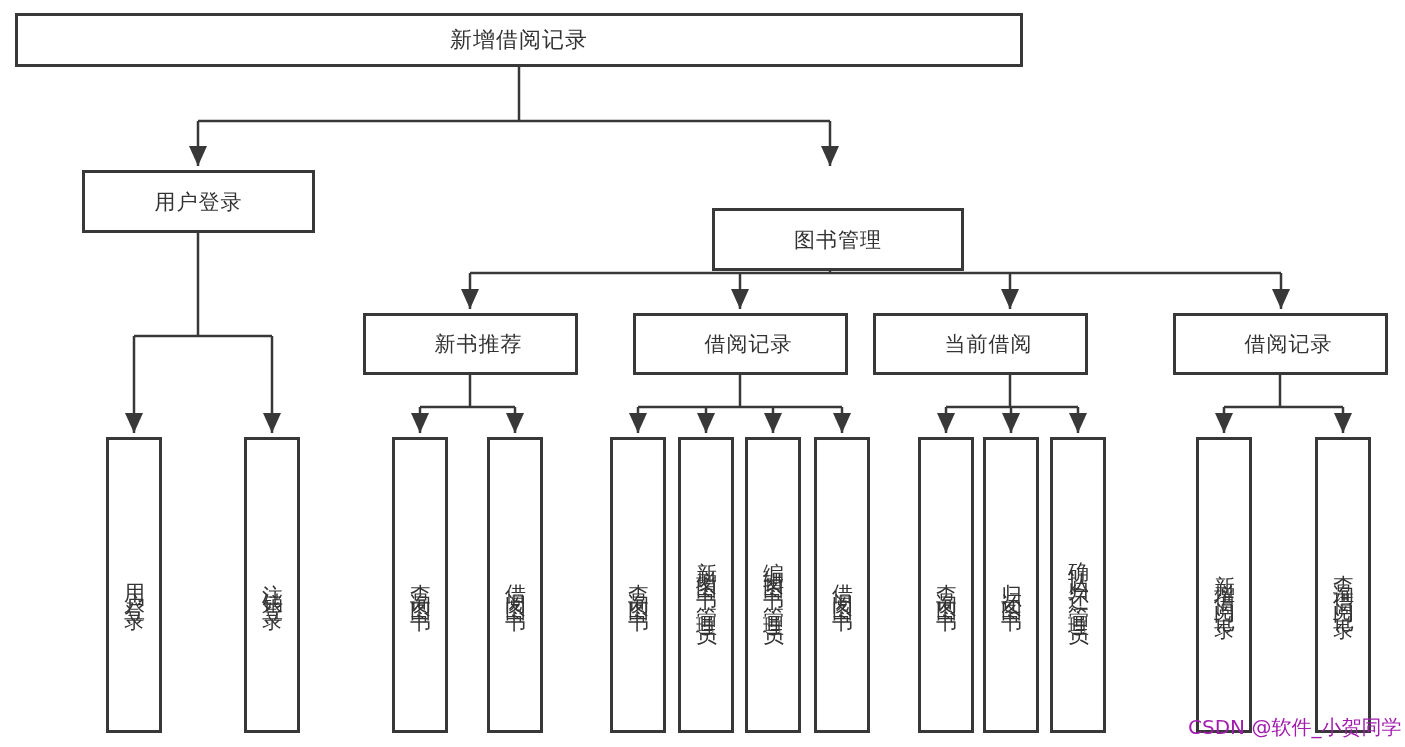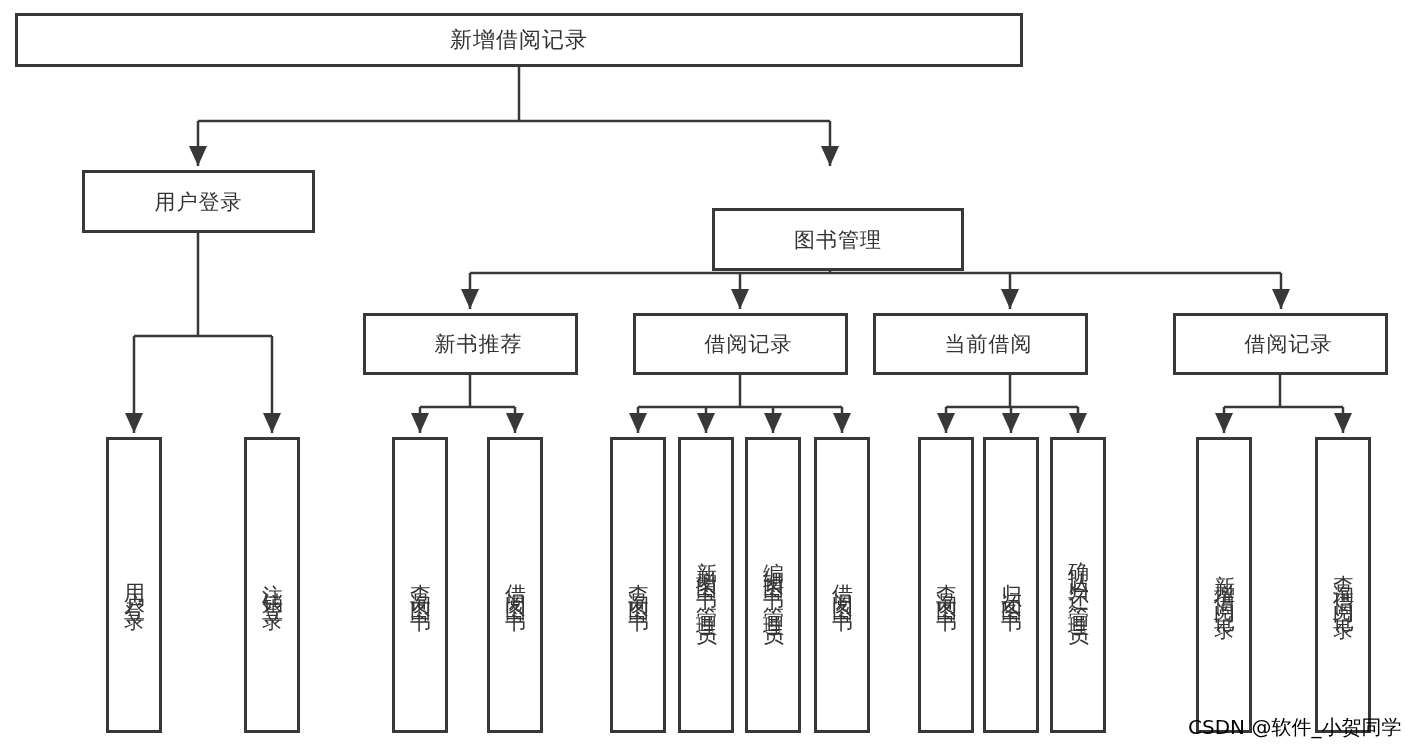--- a/index.html
+++ b/index.html
@@ -56,21 +56,21 @@
     letter-spacing: 9px;
     line-height: 1;
     color: #333333;
     white-space: nowrap;
   }
   .watermark {
     position: absolute;
     left: 1188px;
     top: 714px;
     font-size: 20px;
-    color: #000000;
+    color: #a21caf;
     white-space: nowrap;
   }
   .wire {
     stroke: #383838;
     stroke-width: 2.5;
     fill: none;
   }
 </style>
 </head>
 <body>

